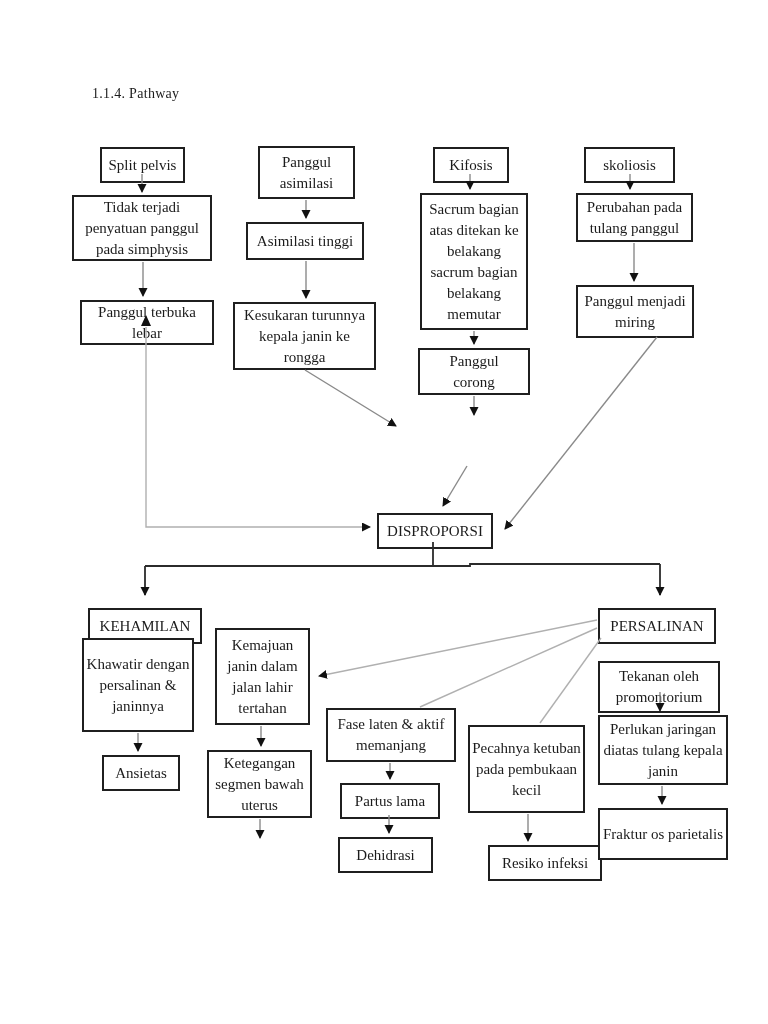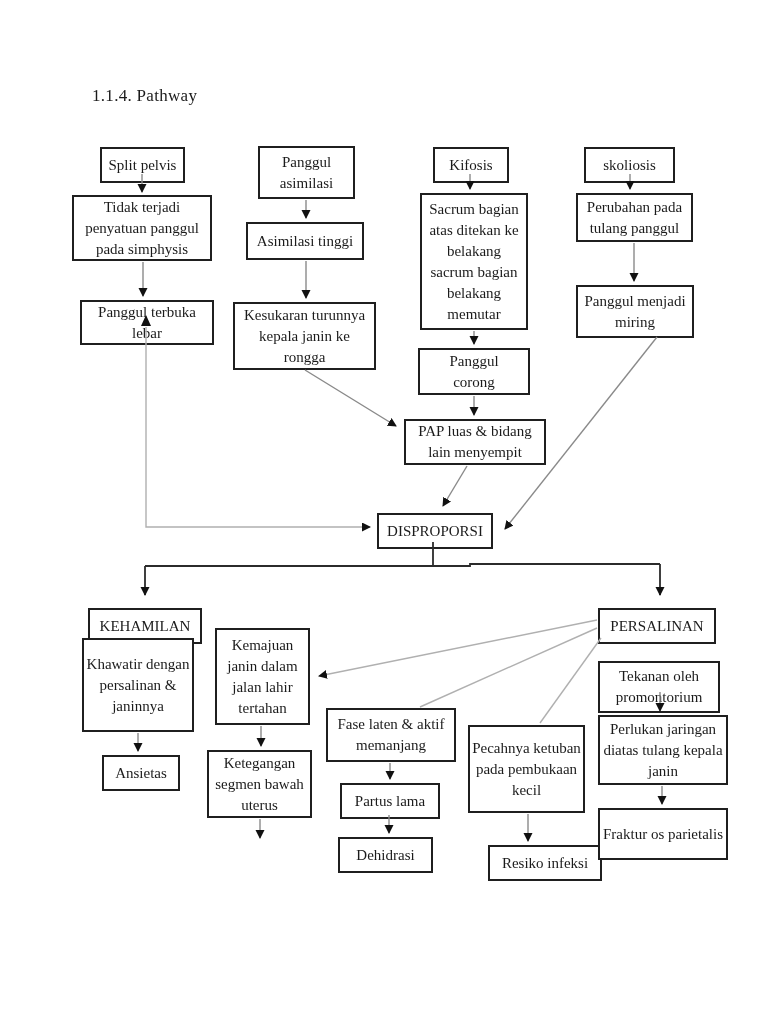--- a/index.html
+++ b/index.html
@@ -6,21 +6,21 @@
   #page{
     position:relative;
     width:768px;height:1024px;
     background:#ffffff;
     font-family:"Liberation Serif","DejaVu Serif",serif;
     color:#1b1b1b;
     overflow:hidden;
   }
   #title{
     position:absolute;left:92px;top:86px;
-    font-size:17px;letter-spacing:.3px;
+    font-size:14px;letter-spacing:.3px;
   }
   .node{
     position:absolute;
     box-sizing:border-box;
     border:2px solid #1f1f1f;
     background:#ffffff;
     display:flex;align-items:center;justify-content:center;
     text-align:center;
     font-size:15px;line-height:21px;
     padding:16px 2px;
@@ -75,23 +75,20 @@
   <div class="node" style="left:233px;top:302px;width:143px;height:68px">
       <span class="lbl">Kesukaran turunnya kepala janin ke rongga</span>
     </div>
   <div class="node pad16" style="left:418px;top:348px;width:112px;height:47px">
       <span class="lbl">Panggul corong</span>
     </div>
   <div class="node" style="left:576px;top:285px;width:118px;height:53px">
       <span class="lbl">Panggul menjadi miring</span>
     </div>
 
-  <div class="node" style="left:404px;top:419px;width:142px;height:46px">
-      <span class="lbl">PAP luas &amp; bidang lain menyempit</span>
-    </div>
   <div class="node" style="left:377px;top:513px;width:116px;height:29px">
       <span class="lbl">DISPROPORSI</span>
     </div>
 
   <div class="node" style="left:88px;top:608px;width:114px;height:30px">
       <span class="lbl">KEHAMILAN</span>
     </div>
   <div class="node" style="left:82px;top:638px;width:112px;height:94px">
       <span class="lbl">Khawatir dengan persalinan &amp; janinnya</span>
     </div>

